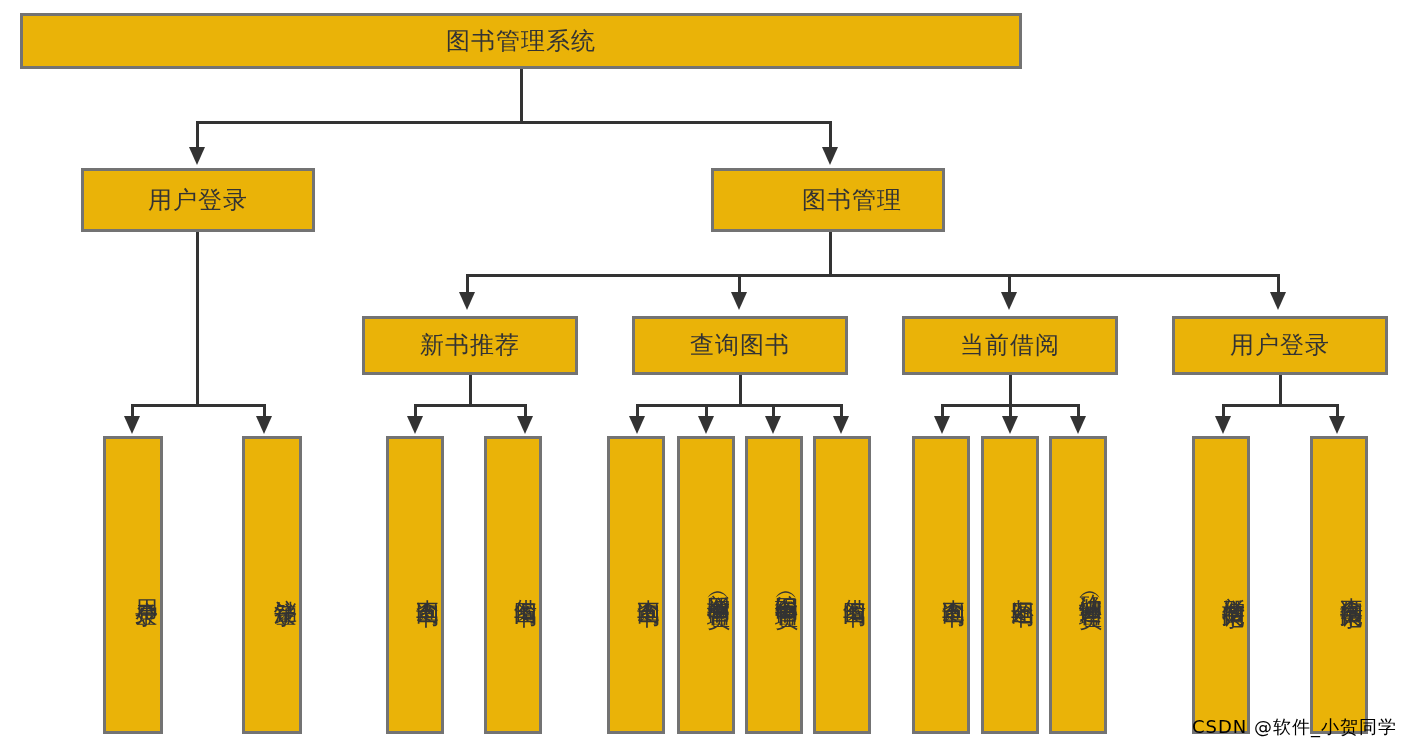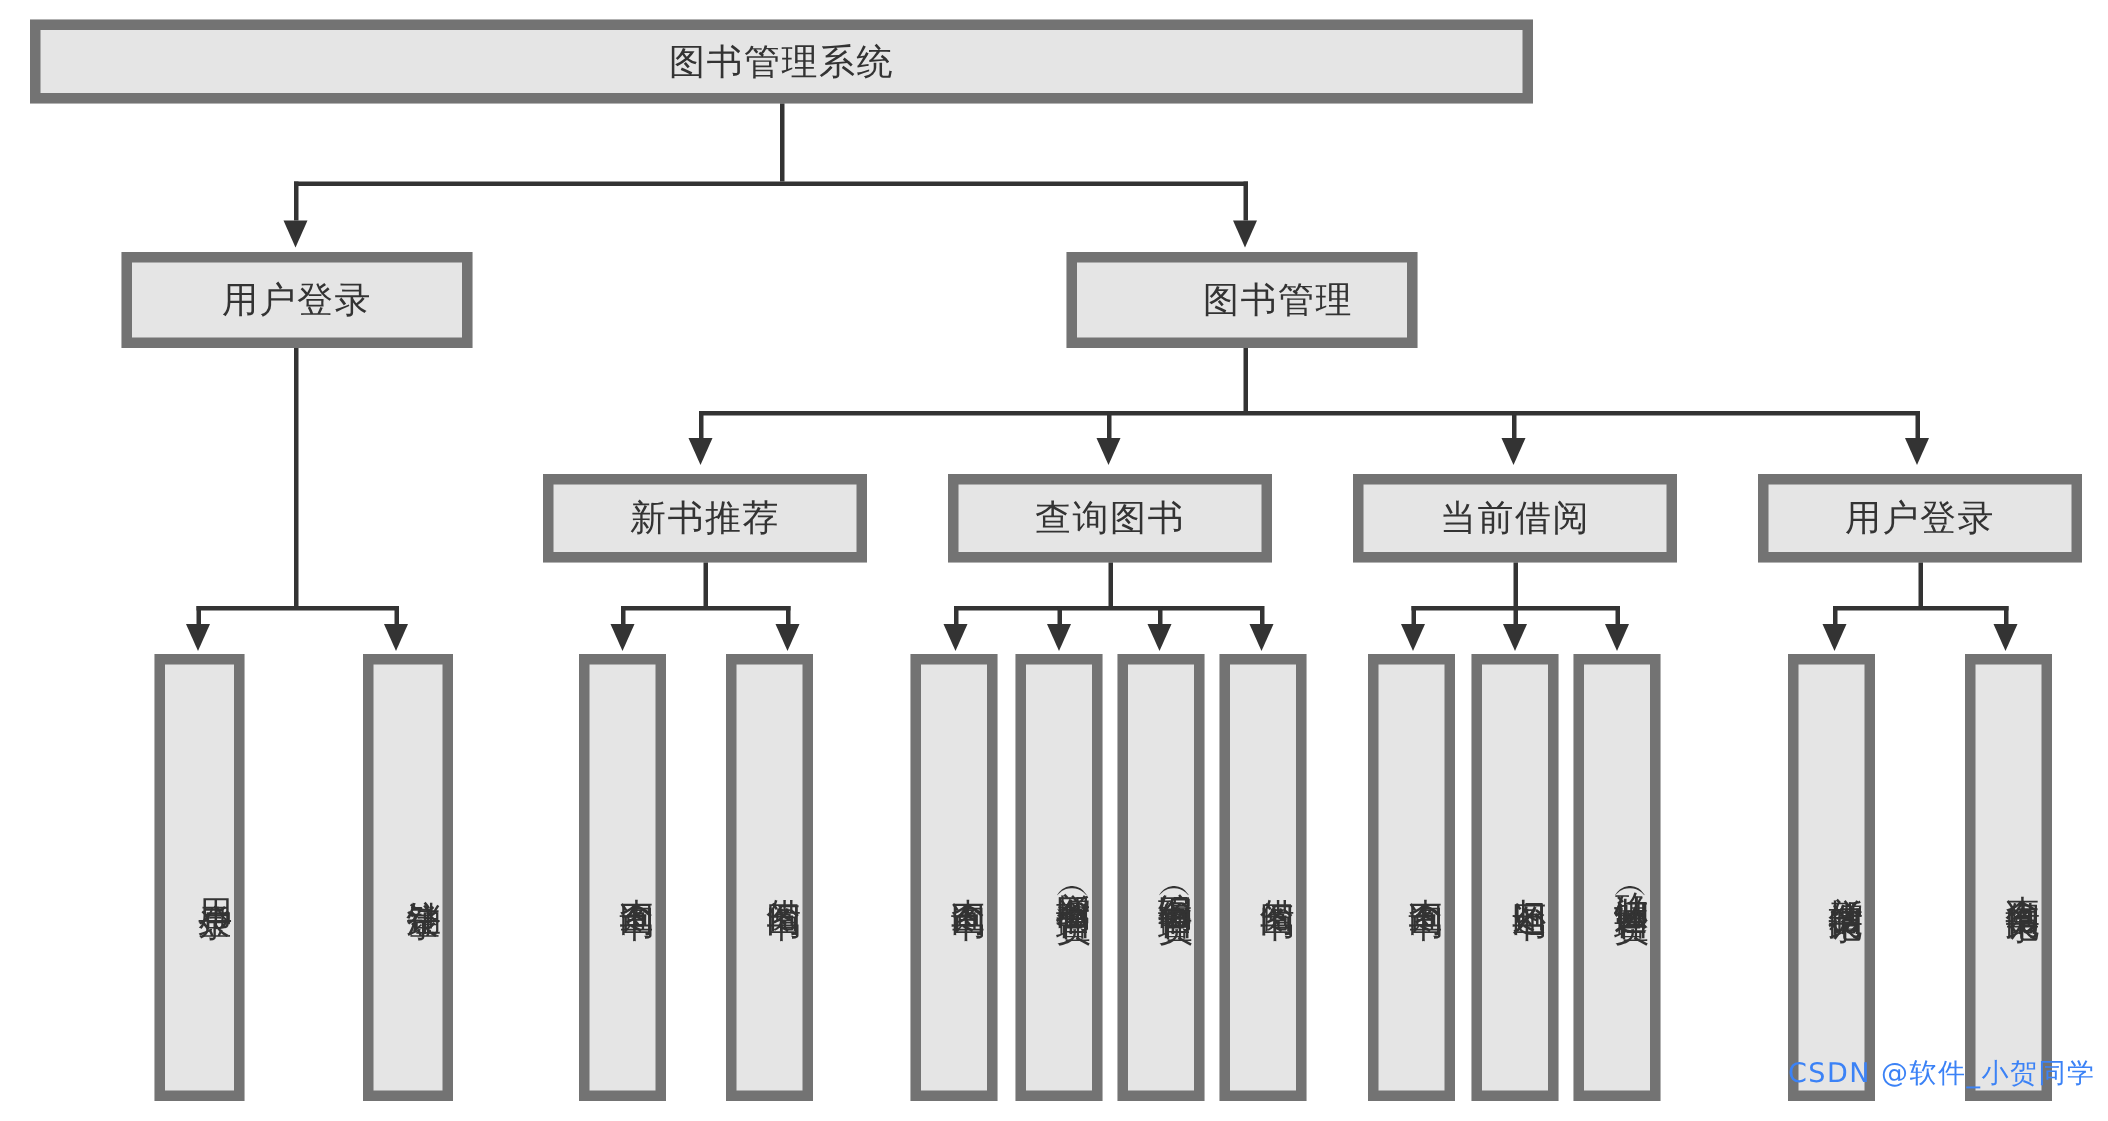--- a/index.html
+++ b/index.html
@@ -13,22 +13,22 @@
   #diagram-root {
     position: relative;
     width: 1405px;
     height: 747px;
     background: #ffffff;
     overflow: hidden;
   }
   .node {
     position: absolute;
     box-sizing: border-box;
-    border: 7px solid #737373;
-    background: #e5e5e5;
+    border: 3px solid #737373;
+    background: #eab308;
     display: flex;
     align-items: center;
     justify-content: center;
     color: #333333;
     line-height: 1.18;
   }
   .node-h {
     font-size: 24px;
     letter-spacing: 1px;
   }
@@ -60,23 +60,23 @@
     position: absolute;
     width: 0;
     height: 0;
     border-left: 8px solid transparent;
     border-right: 8px solid transparent;
     border-top: 18px solid #333333;
   }
   #watermark {
     position: absolute;
     right: 8px;
-    bottom: 20px;
+    bottom: 8px;
     font-size: 18px;
-    color: #3b82f6;
+    color: #000000;
     letter-spacing: 1px;
     white-space: nowrap;
     font-family: "DejaVu Sans", "Liberation Sans", sans-serif;
     margin-top: 25px;
   }
 </style>
 </head>
 <body>
 
 <div id="diagram-root">

